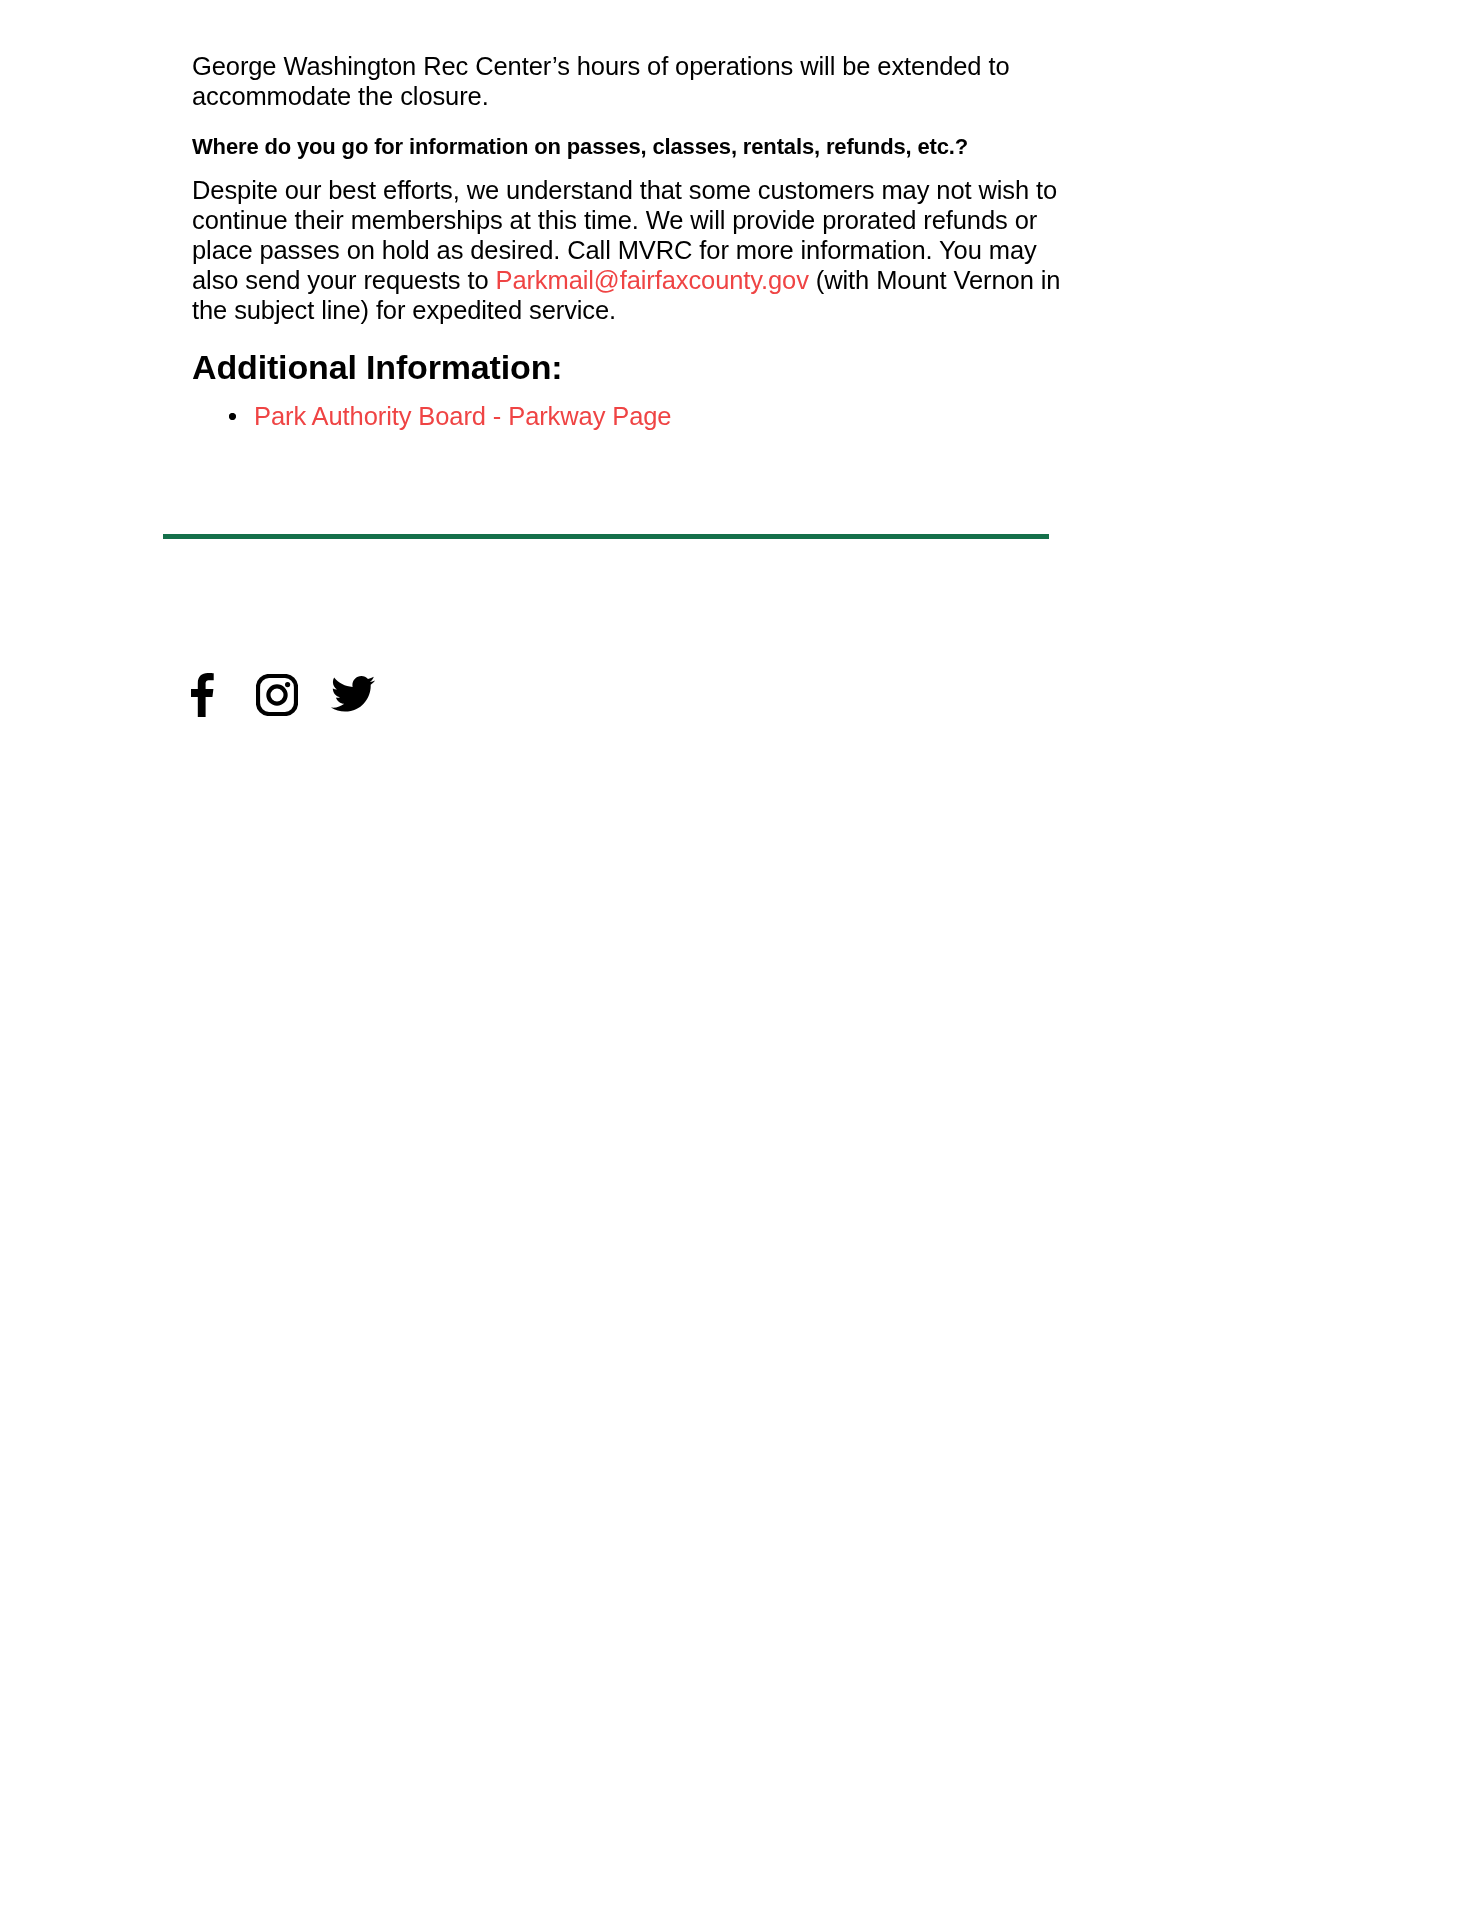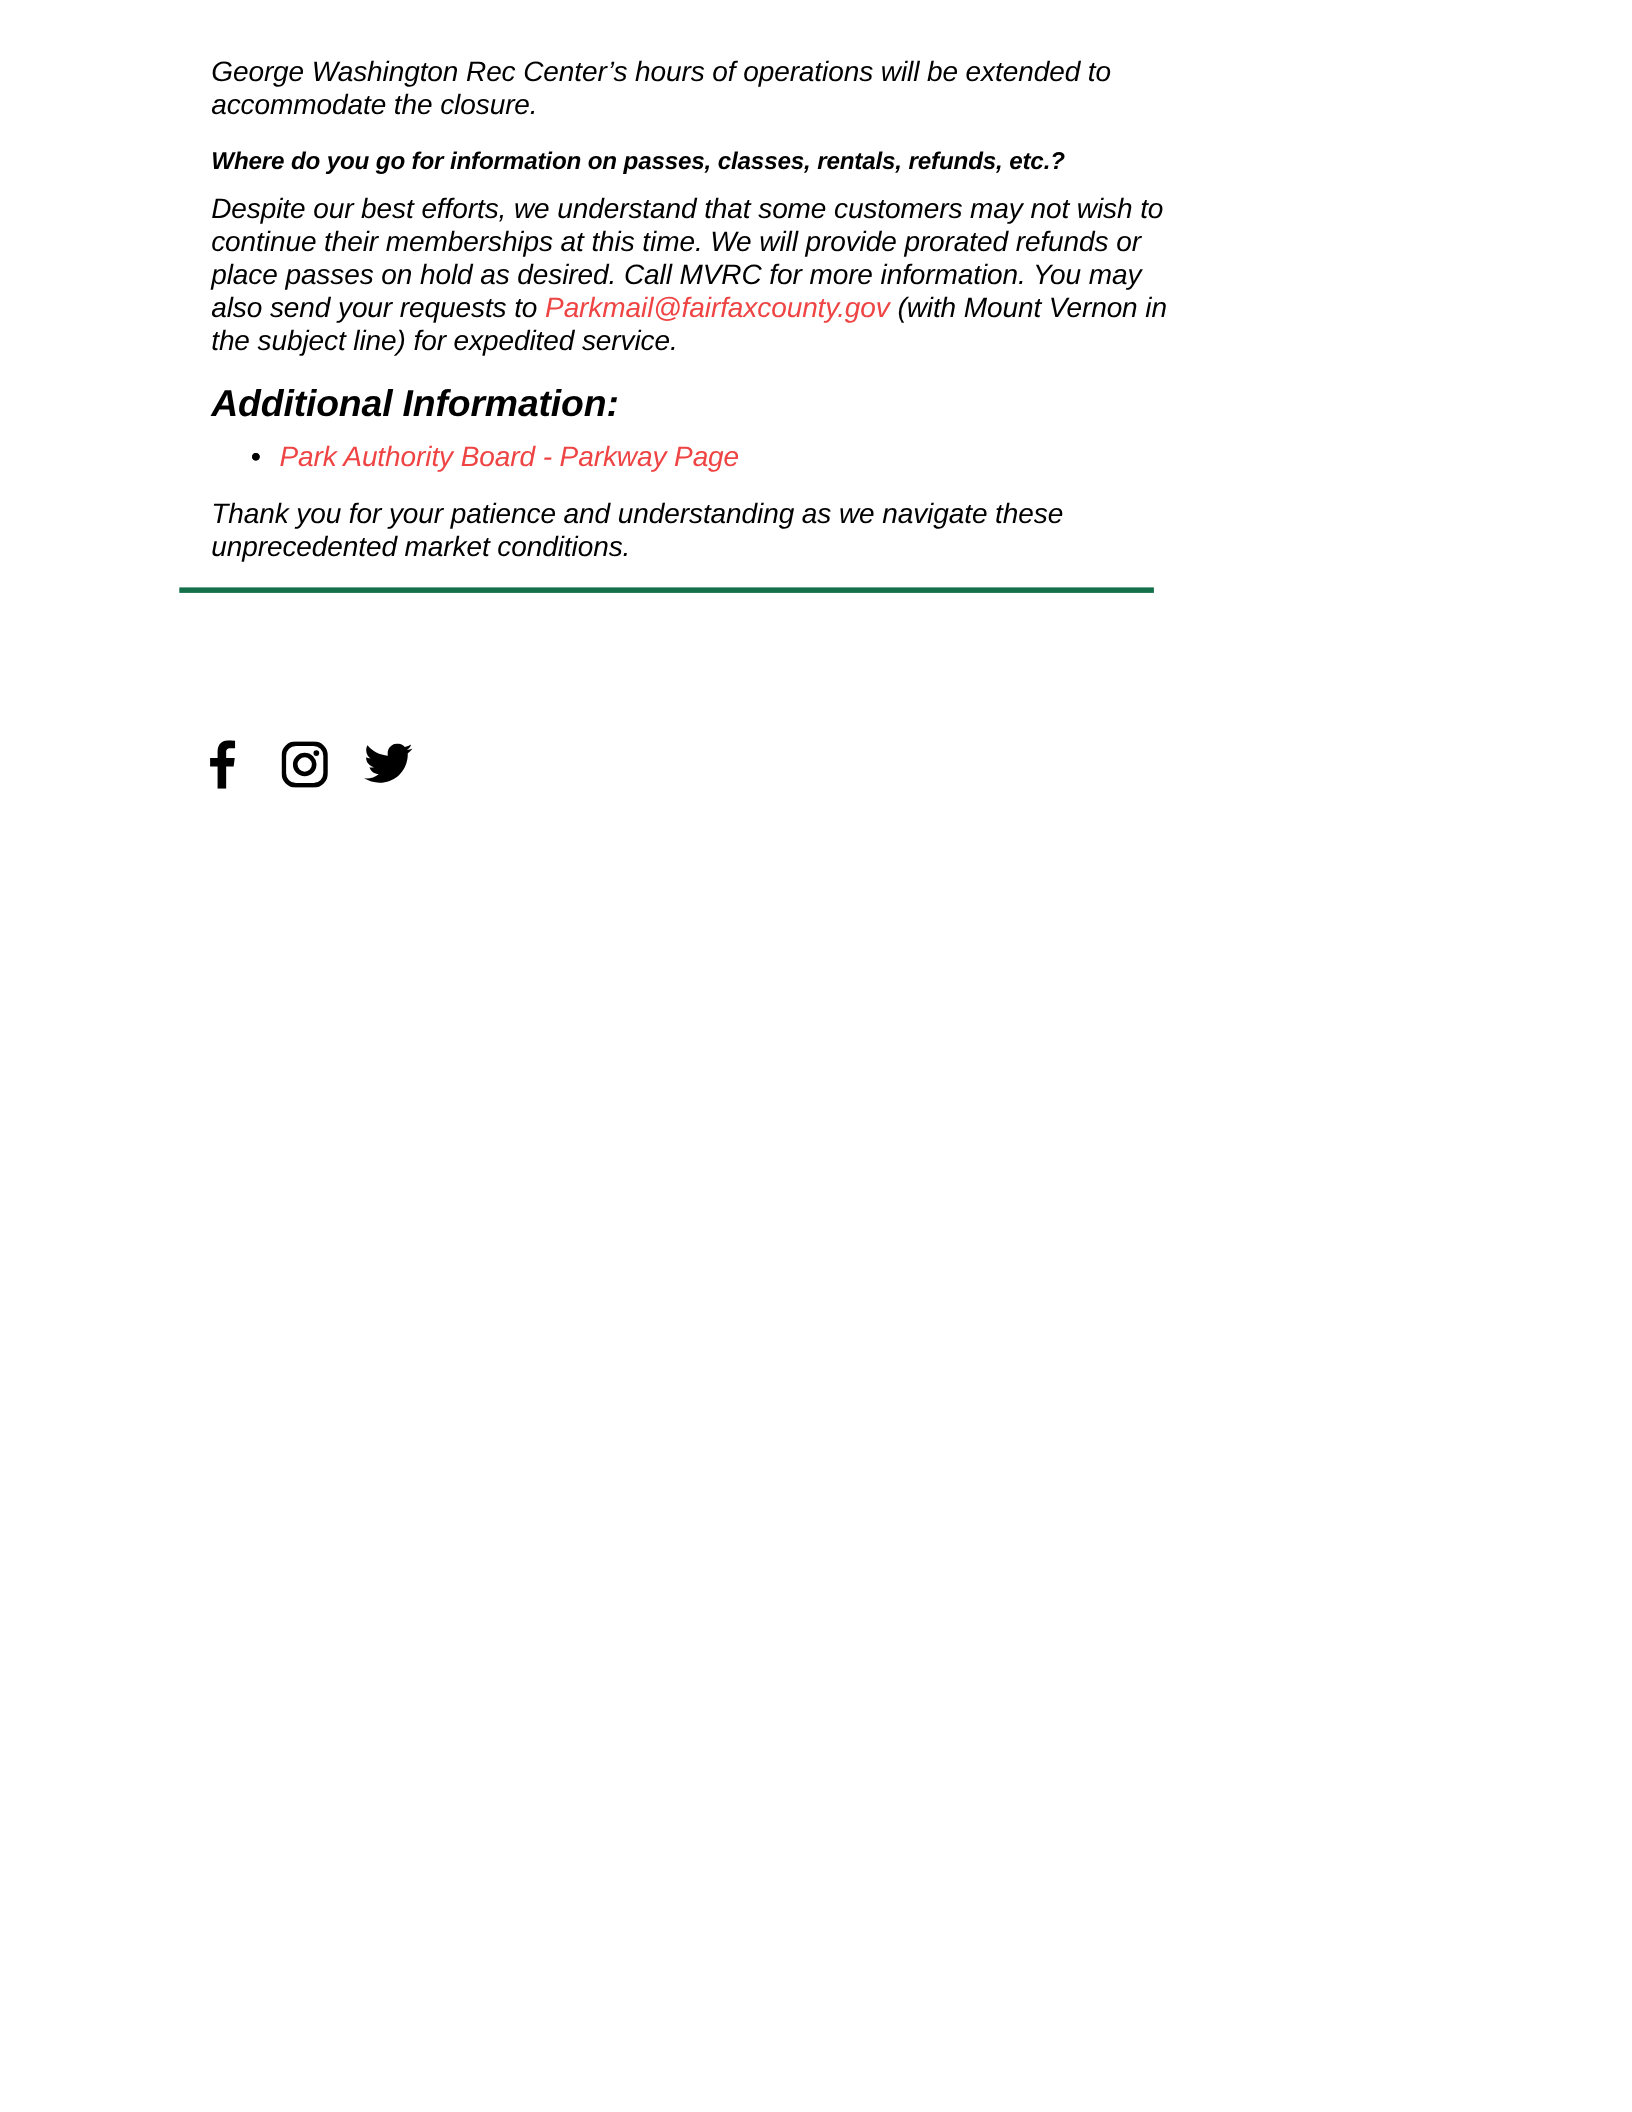--- a/index.html
+++ b/index.html
@@ -15,21 +15,20 @@
     position: relative;
     overflow: hidden;
   }
   .page {
     position: absolute;
     top: 0;
     left: 0;
     width: 1484px;
     height: 1532px;
     background: #ffffff;
-    font-style: italic;
   }
   .content {
     position: absolute;
     left: 192px;
     top: 52px;
     width: 880px;
   }
   p.body-text {
     margin: 0 0 22px 0;
     font-size: 25.5px;
@@ -138,21 +137,20 @@
 
     <p class="body-text"><span>Despite our best efforts, we understand that some customers may not wish to continue their memberships at this time. We will provide prorated refunds or place passes on hold as desired.  Call MVRC for more information. You may also send your requests to </span><a class="link" href="#">Parkmail@fairfaxcounty.gov</a><span> (with Mount Vernon in the subject line) for expedited service.</span></p>
 
     <p class="heading-small">Additional Information:</p>
 
     <ul class="link-list">
       <li><span class="bullet">•</span></li>
       <li><span class="bullet">•</span><a class="link" href="#">Park Authority Board - Parkway Page</a></li>
     </ul>
 
-    <p class="body-text">Thank you for your patience and understanding as we navigate these unprecedented market conditions.</p>
 
   </div>
 
   <div class="divider"></div>
 
 
   <div class="social">
 
     <span class="icon-wrap">
       <svg width="30" height="44" viewBox="0 0 30 44">

